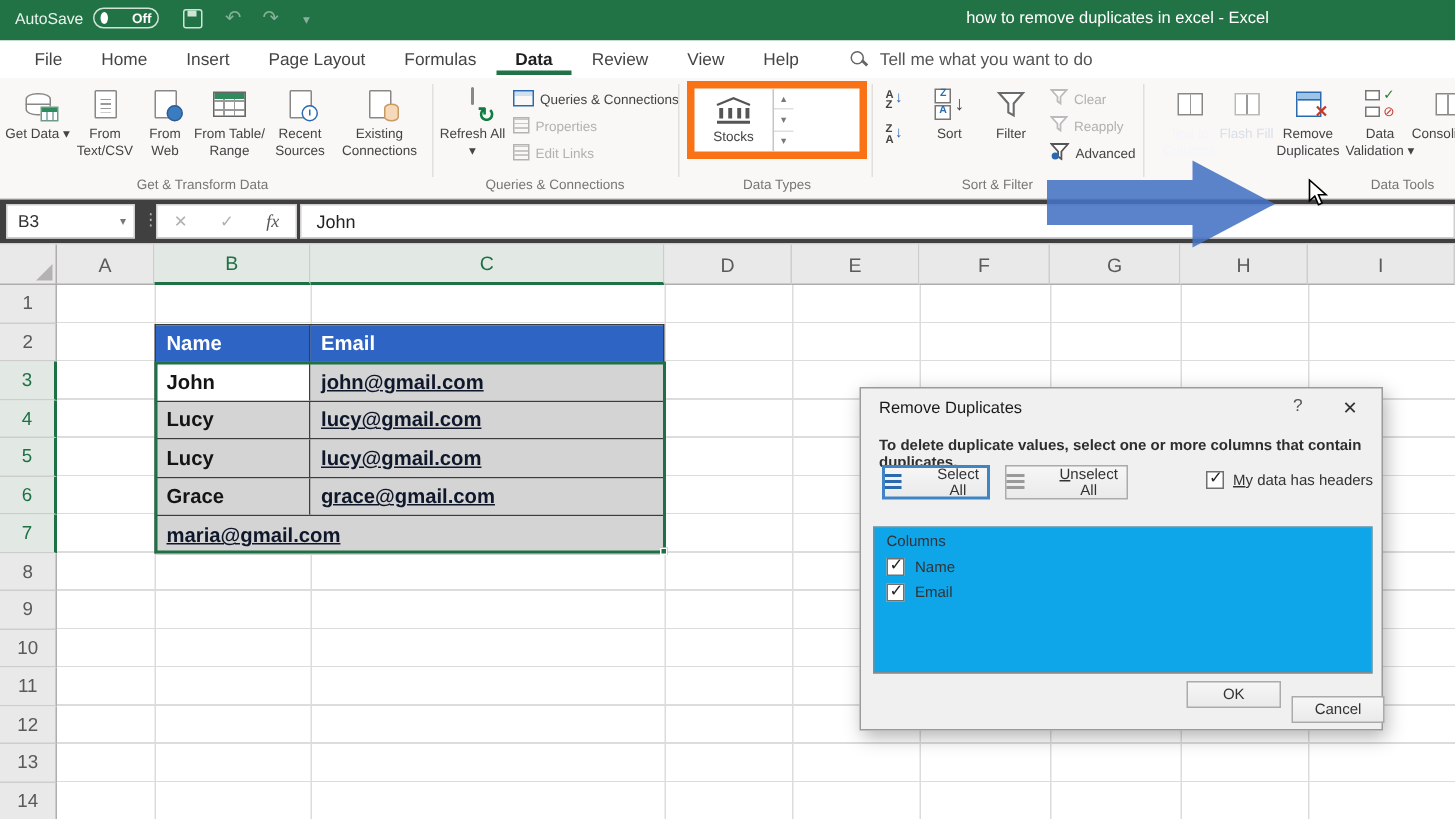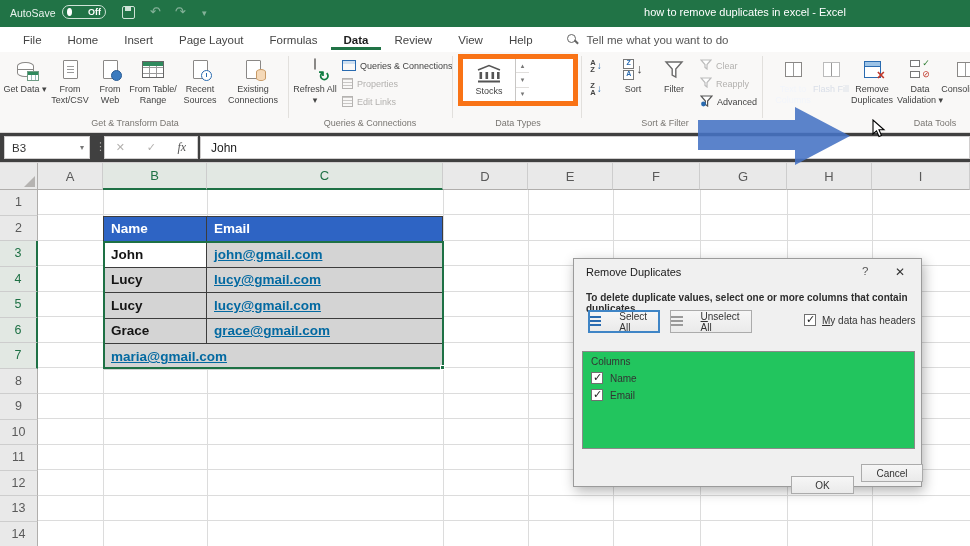--- a/index.html
+++ b/index.html
@@ -109,44 +109,44 @@
   .rh.sel { color:#1e7145; background:#e2e8e3; border-right:2px solid #1e7145; }
   .cells { position:absolute; left:38px; top:27px; right:0; bottom:0;
      background:repeating-linear-gradient(to bottom, transparent 0 24.5px, #dcdcdc 24.5px 25.5px); }
   .vline { position:absolute; top:27px; bottom:0; width:1px; background:#dcdcdc; }
 
   
   .dtable { position:absolute; left:103px; top:52.5px; width:340px; height:153px; border:1px solid #3c3c3c; z-index:2; }
   .trow { position:relative; height:25.5px; border-bottom:1px solid #3c3c3c; display:flex; }
   .trow:last-child { border-bottom:none; }
   .tc-name { width:103px; border-right:1px solid #3c3c3c; display:flex; align-items:center; padding-left:7px; font-size:13.5px; font-weight:bold; color:#141414; background:#d4d4d4; }
-  .tc-email { flex:1; display:flex; align-items:center; padding-left:7px; font-size:13.5px; font-weight:600; color:#0369a1; text-decoration:underline; background:#d4d4d4; }
+  .tc-email { flex:1; display:flex; align-items:center; padding-left:7px; font-size:13.5px; font-weight:600; color:#0f172a; text-decoration:underline; background:#d4d4d4; }
   .trow.hdr .tc-name, .trow.hdr .tc-email { background:#2e64c4; color:#fff; text-decoration:none; font-weight:bold; font-size:13.5px; }
   .trow.active-row .tc-name { background:#fff; }
   .sel-border { position:absolute; left:103px; top:78px; width:341px; height:128px; border:2px solid #1e7145; z-index:3; pointer-events:none; }
   .fill-handle { position:absolute; right:-3px; bottom:-3px; width:5px; height:5px; background:#1e7145; border:1px solid #fff; }
 
   
   .dlg { position:absolute; left:573px; top:258px; width:349px; height:229px; background:#f0f0f0; border:1px solid #9b9b9b; box-shadow:2px 4px 12px rgba(0,0,0,.3); z-index:10; font-size:10.5px; color:#333; }
   .dlg-title { position:absolute; left:12px; top:7px; font-size:11px; color:#1a1a1a; }
   .dlg-help { position:absolute; left:288px; top:6px; font-size:11.5px; color:#555; }
   .dlg-close { position:absolute; left:321px; top:6px; font-size:12px; color:#333; }
   .dlg-instr { position:absolute; left:12px; top:33px; font-size:10px; color:#2e2e2e;font-weight:bold; }
-  .dbtn { position:absolute; height:23px; background:linear-gradient(#f6f6f6,#eaeaea); border:1px solid #ababab; display:flex; align-items:center; justify-content:center; gap:18px; font-size:10px; color:#333; }
+  .dbtn { position:absolute; height:23px; background:linear-gradient(#f6f6f6,#eaeaea); border:1px solid #ababab; display:flex; align-items:center; justify-content:center; gap:18px; font-size:10px; color:#333;text-align:center; }
   .dbtn.focus { border:2px solid #3f85c6; }
   .ic-selall { width:12px; height:12px; background:repeating-linear-gradient(#2a6bb0 0 2px, transparent 2px 4px); }
   .ic-selall.grey { background:repeating-linear-gradient(#9a9a9a 0 2px, transparent 2px 4px); }
   .cb { width:12px; height:12px; background:#fff; border:1px solid #707070; position:relative; display:inline-block; }
   .cb .mk { position:absolute; left:1px; top:-2px; font-size:11px; color:#222; line-height:1.2; }
   .dlg-headers { position:absolute; left:230px; top:55px; display:flex; align-items:center; gap:6px; font-size:10px; }
   .u1::first-letter { text-decoration:underline; }
-  .listbox { position:absolute; left:8px; top:92px; width:333px; height:98px; background:#22c55e; border:1px solid #8a8a8a; }
+  .listbox { position:absolute; left:8px; top:92px; width:333px; height:98px; background:#0ea5e9; border:1px solid #8a8a8a; }
   .lb-columns { position:absolute; left:8px; top:4px; font-size:10px; color:#333; }
   .lb-item { position:absolute; left:8px; display:flex; align-items:center; gap:7px; font-size:10px; color:#333; }
-  .okbtn { left:217px; top:217px; width:63px; height:18px; }
+  .okbtn { left:217px; top:195px; width:63px; height:18px; }
   .cancelbtn { left:287px; top:205px; width:62px; height:18px; }
 </style>
 </head>
 <body>
 
 <div class="app">
 
   <div class="titlebar">
     <span class="autosave">AutoSave</span>
     <span class="as-pill">

